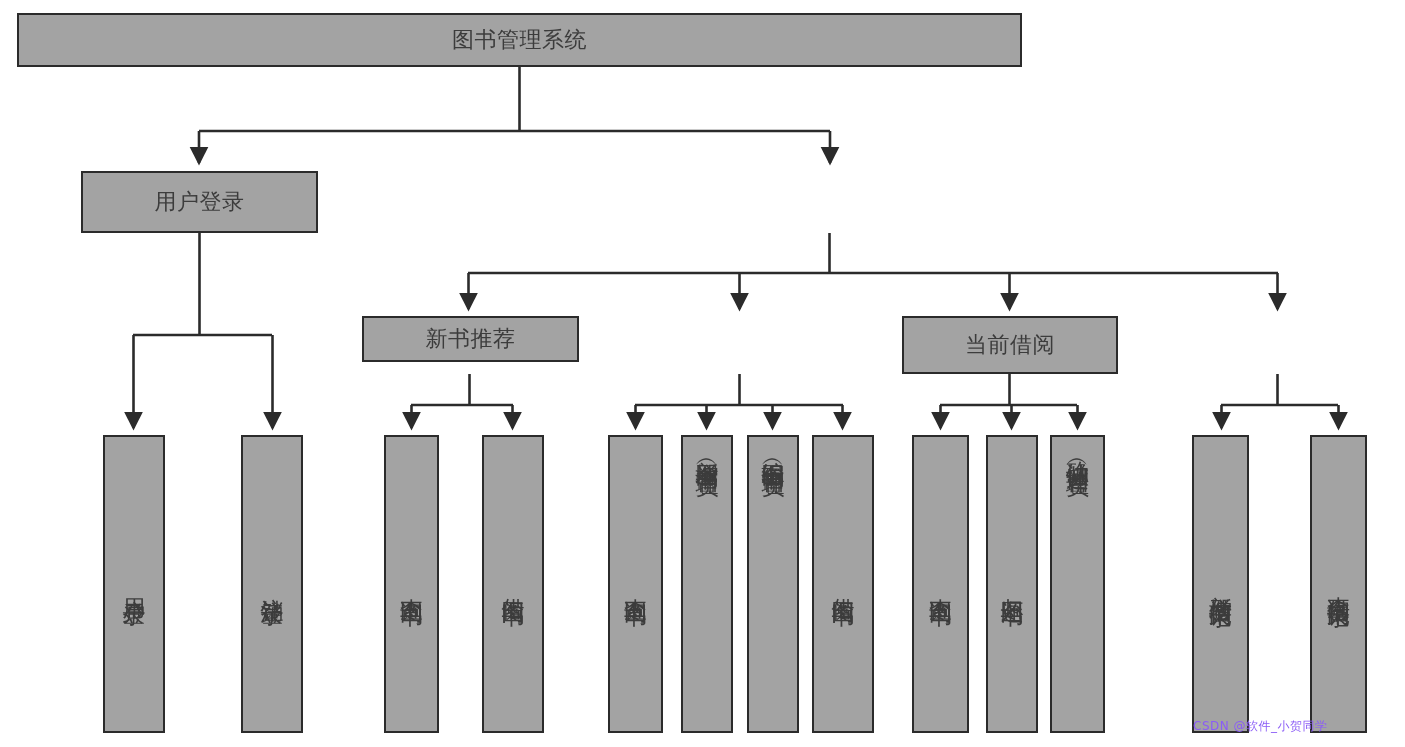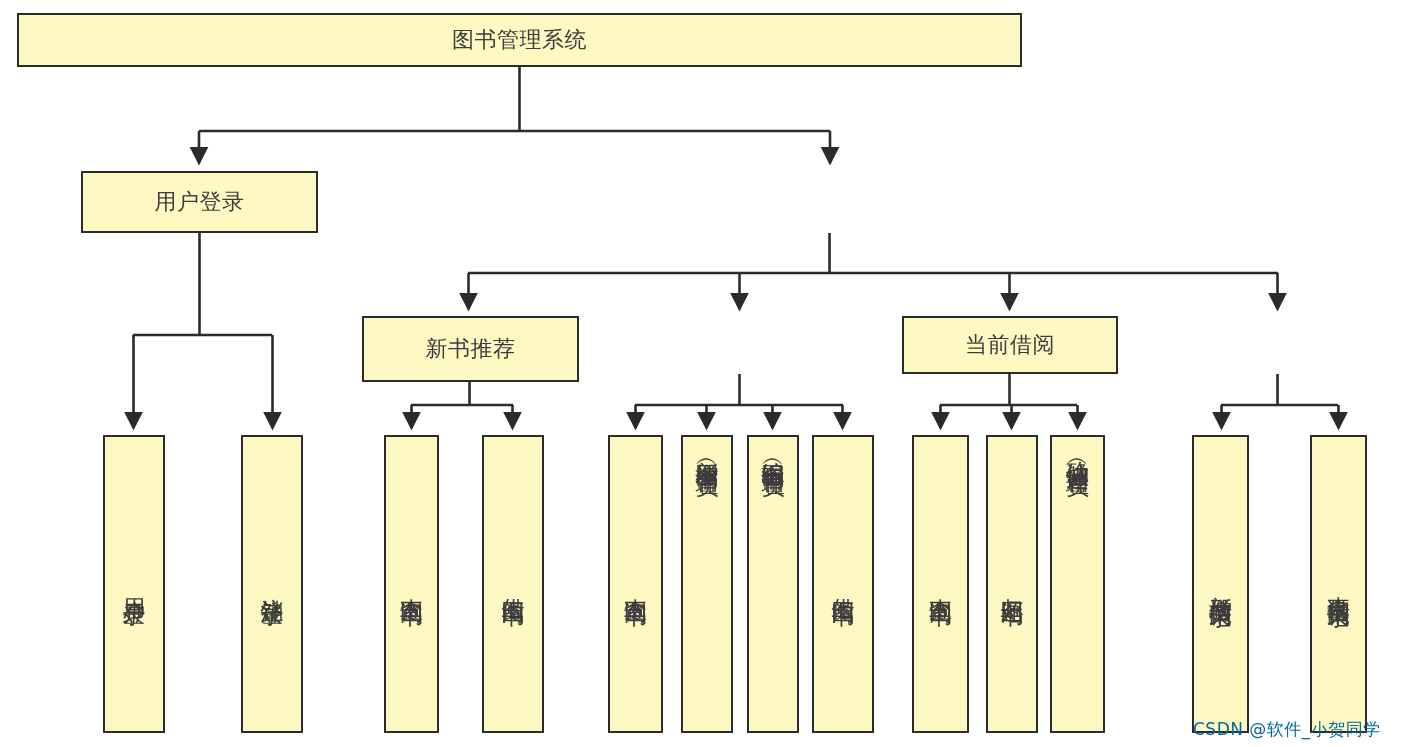--- a/index.html
+++ b/index.html
@@ -23,21 +23,21 @@
     position: absolute;
     left: 0;
     top: 0;
     width: 1405px;
     height: 747px;
   }
   .node {
     position: absolute;
     box-sizing: border-box;
     border: 2.5px solid #2b2b2b;
-    background: #fef9c3;
+    background: #a3a3a3;
     display: flex;
     align-items: center;
     justify-content: center;
     color: #3c3c3c;
   }
   .node-label {
     display: block;
     text-align: center;
     line-height: 1.08;
     color: #3c3c3c;
@@ -63,22 +63,22 @@
   }
   .node.vert.tall-text {
     align-items: flex-start;
   }
   .node.vert.mid-text {
     align-items: center;
     padding-top: 0;
   }
   .watermark {
     position: absolute;
-    font-size: 17px;
-    color: #0369a1;
+    font-size: 12px;
+    color: #8b5cf6;
     white-space: nowrap;
     letter-spacing: 0.5px;
   }
 </style>
 </head>
 <body>
 
 <div id="diagram-root">
 
   <svg id="edges" viewBox="0 0 1405 747" xmlns="http://www.w3.org/2000/svg">
@@ -133,21 +133,21 @@
   </svg>
 
   <div class="node root horiz" style="left:17px; top:13px; width:1005px; height:54px;">
     <span class="node-label">图书管理系统</span>
   </div>
 
   <div class="node horiz" style="left:81px; top:171px; width:237px; height:62px;">
     <span class="node-label">用户登录</span>
   </div>
 
-  <div class="node horiz" style="left:362px; top:316px; width:217px; height:66px;">
+  <div class="node horiz" style="left:362px; top:316px; width:217px; height:46px;">
     <span class="node-label">新书推荐</span>
   </div>
   <div class="node horiz" style="left:902px; top:316px; width:216px; height:58px;">
     <span class="node-label">当前借阅</span>
   </div>
 
   <div class="node vert mid-text" style="left:103px; top:435px; width:62px; height:298px;">
     <span class="node-label">用户登录</span>
   </div>
   <div class="node vert mid-text" style="left:241px; top:435px; width:62px; height:298px;">

